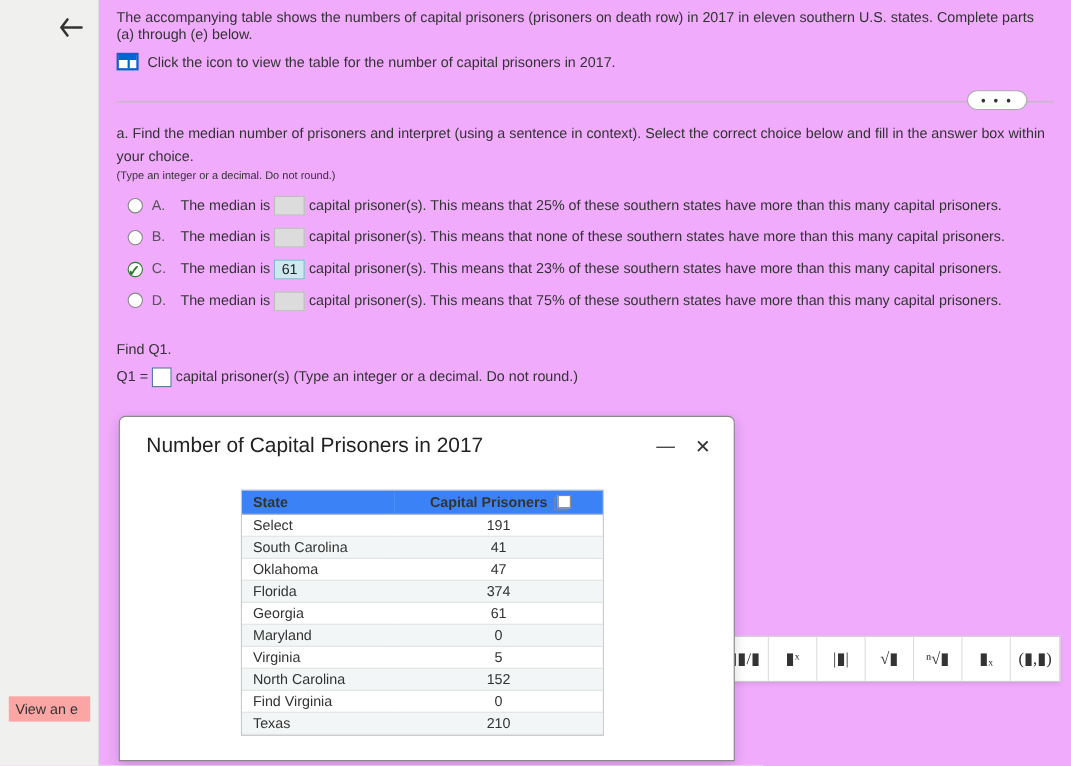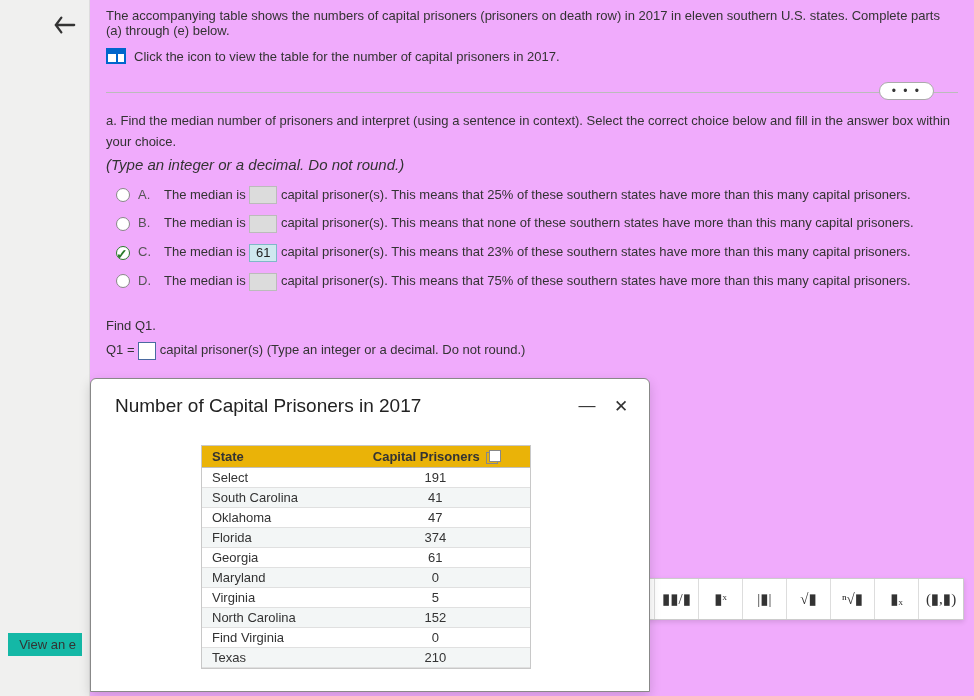--- a/index.html
+++ b/index.html
@@ -30,27 +30,26 @@
       display: flex;
       align-items: center;
       justify-content: center;
       cursor: pointer;
     }
     .left-gutter .back-btn svg { width: 22px; height: 22px; }
     .left-gutter .view-an {
       position: absolute;
       bottom: 40px;
       left: 8px;
-      background: #14b8a6;
+      background: #fca5a5;
       padding: 4px 6px;
       font-size: 13px;
       white-space: nowrap;
       overflow: hidden;
       width: 74px;
-      text-align: right;
     }
     .main {
       position: absolute;
       left: 90px; top: 0;
       width: 884px;
       height: 100%;
       background: #f0abfc;
       overflow: hidden;
     }
     .intro {
@@ -89,21 +88,21 @@
       border-radius: 10px;
       padding: 1px 12px;
       font-size: 12px;
       letter-spacing: 2px;
     }
     .part {
       padding: 18px 16px 4px 16px;
       font-size: 13px;
       line-height: 1.6;
     }
-    .hint { font-size: 15px; font-style: italic; }
+    .hint { font-size: 10px; }
     .choices { margin-top: 8px; }
     .choice {
       display: flex;
       align-items: center;
       gap: 8px;
       margin: 8px 0 8px 10px;
     }
     .radio {
       width: 14px; height: 14px;
       border: 1.5px solid #888;
@@ -146,21 +145,21 @@
       border: 1.5px solid #4a6aa0;
       background: #fff;
     }
     .partb {
       padding: 10px 16px;
       font-size: 13px;
       line-height: 1.9;
     }
     .popup {
       position: absolute;
-      left: 90px;
+      left: 108px;
       top: 378px;
       width: 560px;
       height: 314px;
       background: #fff;
       border: 1px solid #888;
       border-radius: 6px 6px 0 0;
       box-shadow: 0 4px 12px rgba(0,0,0,0.15);
       overflow: hidden;
     }
     .popup-header {
@@ -190,21 +189,21 @@
       margin: 18px 0 0 110px;
       border: 1px solid #c8c8c8;
       width: 330px;
     }
     .data-table {
       border-collapse: collapse;
       width: 100%;
       font-size: 13px;
     }
     .data-table th {
-      background: #eab308;
+      background: #3b82f6;
       text-align: left;
       padding: 3px 10px;
       border-bottom: 1px solid #c0c0c0;
       font-weight: bold;
     }
     .data-table th:last-child { text-align: center; }
     .data-table td {
       padding: 2px 10px;
       border-bottom: 1px solid #e0e0e0;
     }

